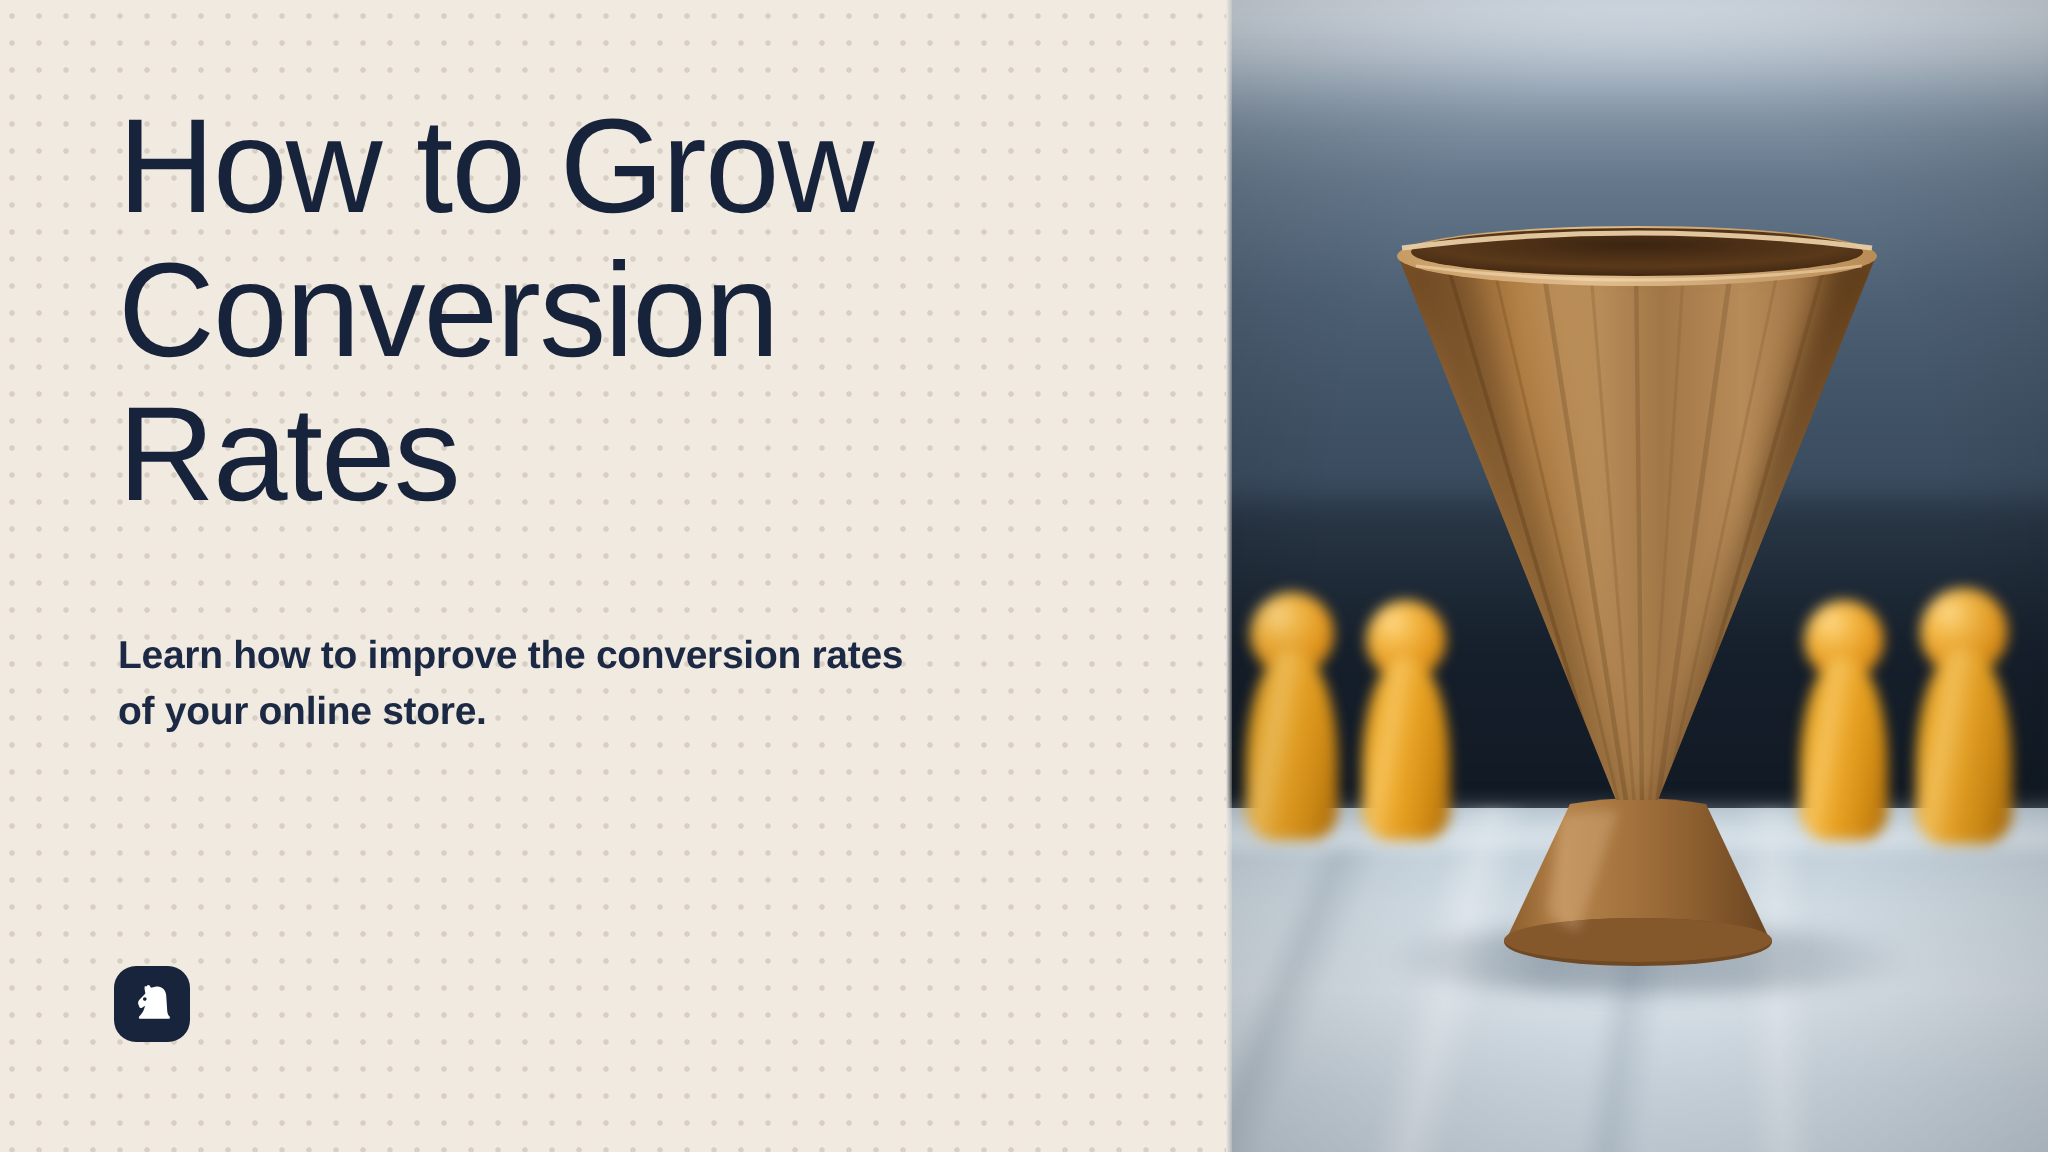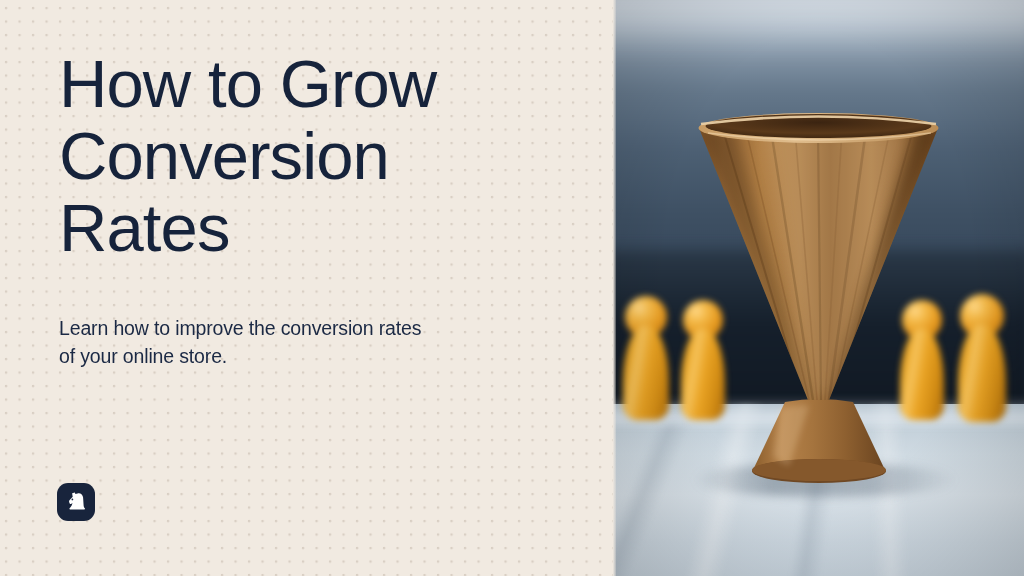--- a/index.html
+++ b/index.html
@@ -49,21 +49,21 @@
   .subtitle {
     position: absolute;
     left: 59px;
     top: 314px;
     width: 520px;
     margin: 0;
     color: #1b2944;
     font-family: "Liberation Sans", sans-serif;
     font-size: 19.5px;
     line-height: 28px;
-    font-weight: 400;
+    font-weight: 700;
     letter-spacing: -0.15px;
     white-space: pre-line;
   }
 
   
   .logo-lockup {
     position: absolute;
     left: 57px;
     top: 483px;
     display: flex;

